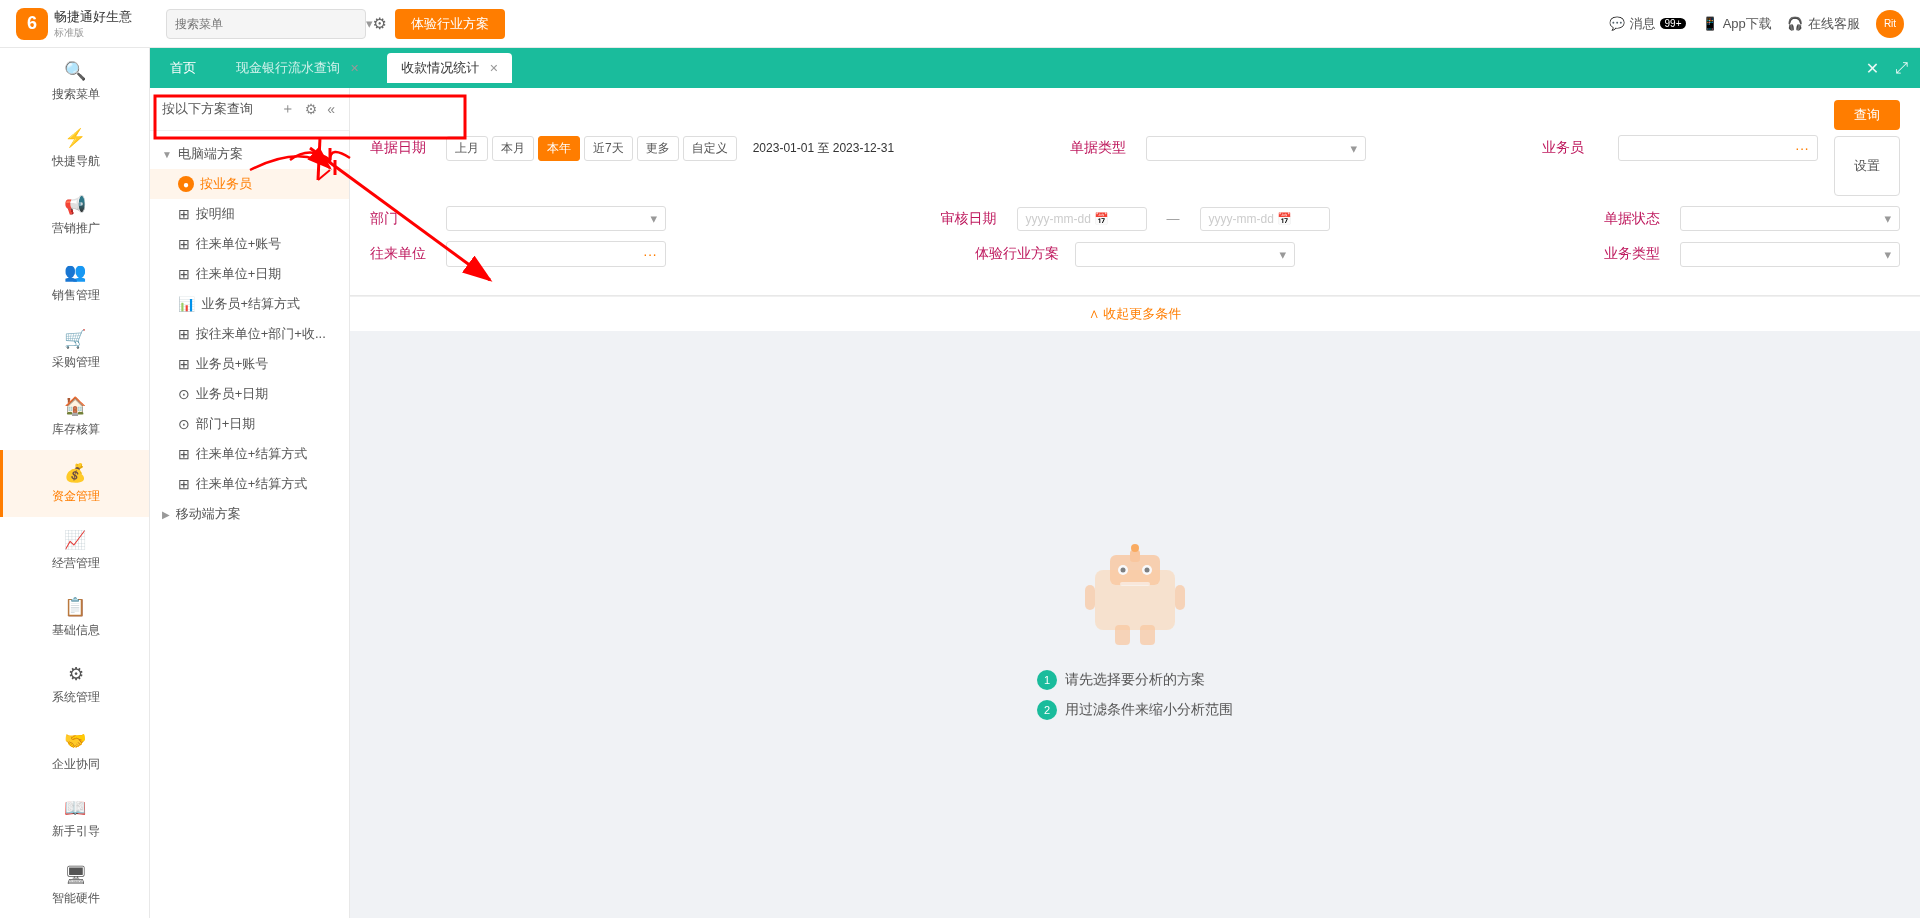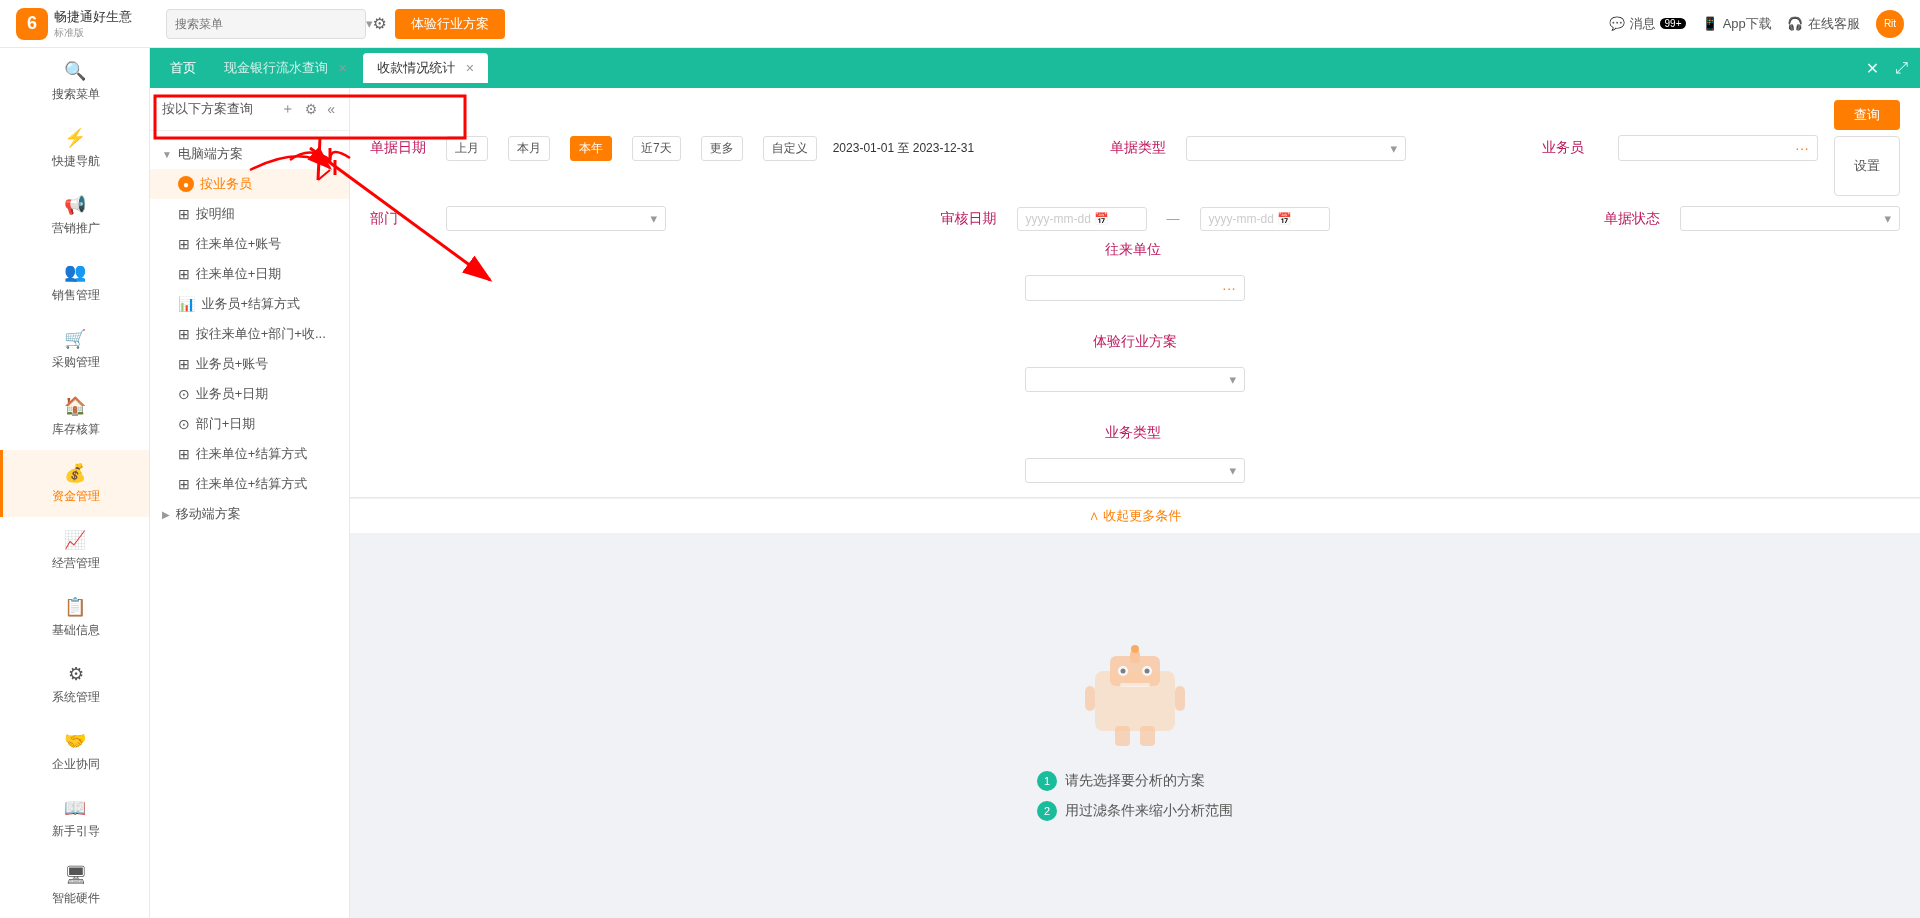--- a/index.html
+++ b/index.html
@@ -116,21 +116,21 @@
     .sidebar-item.active { background: #fff5eb; color: #ff7d00; border-left-color: #ff7d00; }
     .sidebar-icon { font-size: 18px; }
 
     
     .tab-bar {
       background: #1abc9c;
       display: flex;
       align-items: center;
       height: 40px;
       padding: 0 8px;
-      gap: 2px;
+      gap: 14px;
     }
     .tab-item {
       display: flex;
       align-items: center;
       gap: 6px;
       padding: 6px 14px;
       border-radius: 4px 4px 0 0;
       cursor: pointer;
       font-size: 13px;
       color: rgba(255,255,255,0.8);
@@ -280,31 +280,31 @@
       background: #fff;
       padding: 12px 20px;
       border-bottom: 1px solid #e8e8e8;
     }
     .filter-row {
       display: flex;
       align-items: center;
       gap: 16px;
       margin-bottom: 10px;
     }
-    .filter-row:last-child { margin-bottom: 2px; flex-direction: column; }
+    .filter-row:last-child { margin-bottom: 16px; }
     .filter-label {
       color: #be185d;
       font-size: 14px;
       white-space: nowrap;
       min-width: 60px;
     }
     .filter-date-btns {
       display: flex;
       align-items: flex-end;
-      gap: 20px;
+      gap: 4px;
     }
     .date-btn {
       padding: 3px 8px;
       border: 1px solid #ddd;
       border-radius: 3px;
       cursor: pointer;
       font-size: 12px;
       color: #555;
       background: #fff;
     }

